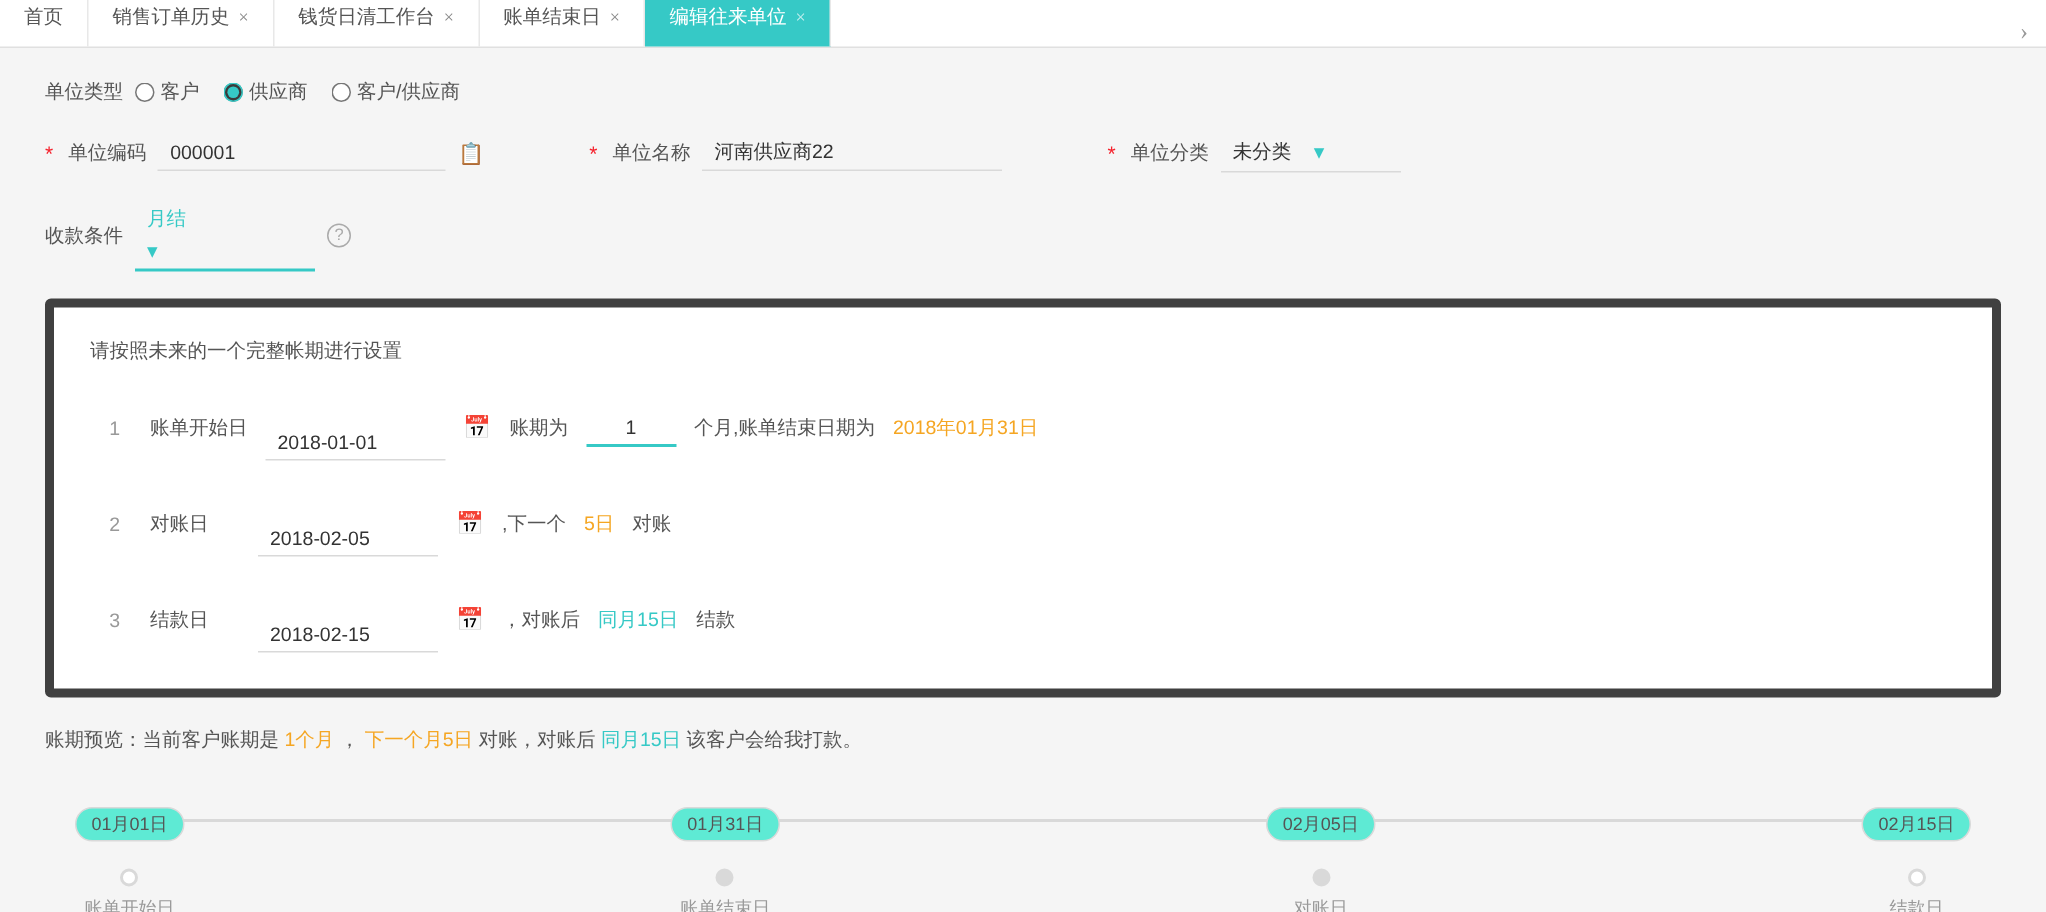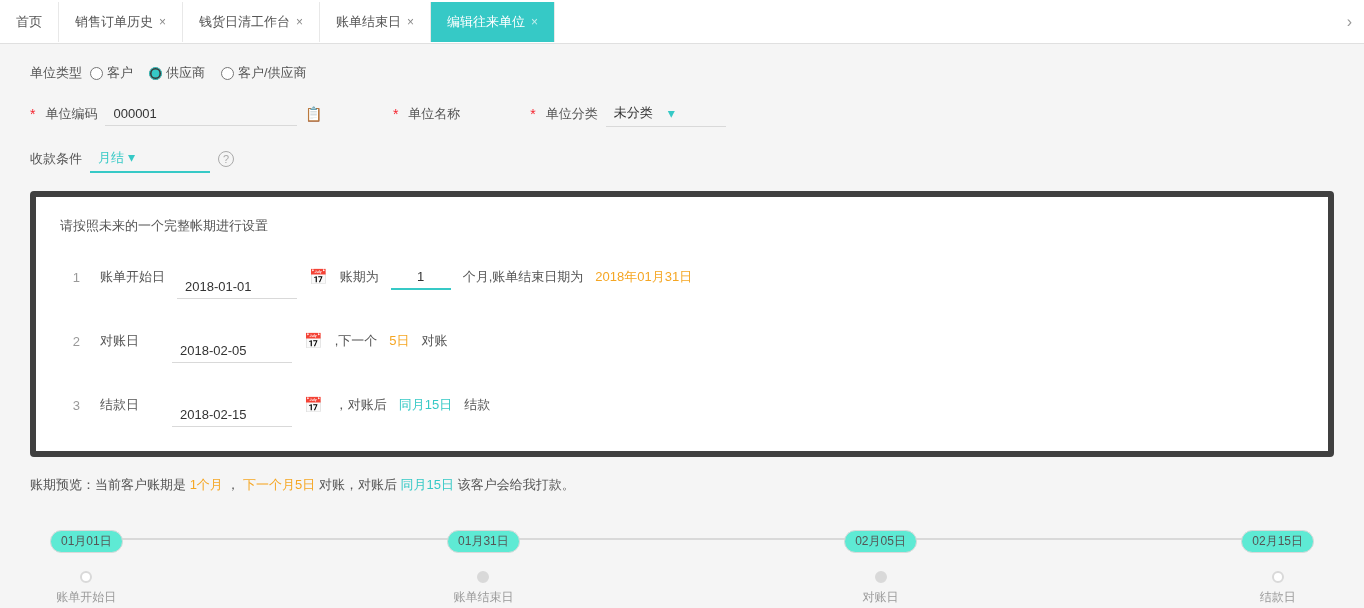--- a/index.html
+++ b/index.html
@@ -1,25 +1,26 @@
 <!DOCTYPE html>
 <html><head>
   <meta charset="utf-8">
   <style>
     * { box-sizing: border-box; margin: 0; padding: 0; }
     body { font-family: -apple-system, BlinkMacSystemFont, "Segoe UI", "PingFang SC", "Microsoft YaHei", sans-serif; font-size: 14px; color: #333; background: #f5f5f5; }
 
     
     .tab-bar {
       display: flex;
-      align-items: center;
+      align-items: flex-end;
       background: #fff;
       border-bottom: 1px solid #e0e0e0;
-      height: 44px;
+      height: 32px;
       padding-left: 0;
+      font-family: Liberation Serif, serif;
     }
     .tab {
       display: flex;
       align-items: center;
       padding: 0 16px;
       height: 40px;
       font-size: 13px;
       color: #555;
       cursor: pointer;
       border-right: 1px solid #e8e8e8;
@@ -122,20 +123,21 @@
     }
     .select-wrapper span { flex: 1; font-size: 13px; }
 
     .payment-select {
       display: flex;
       border-bottom: 2px solid #36c9c6;
       padding: 4px 8px;
       min-width: 120px;
       cursor: pointer;
       gap: 4px;
+      flex-direction: column;
     }
     .payment-select span { color: #36c9c6; font-size: 13px; }
 
     .help-icon {
       width: 16px;
       height: 16px;
       border: 1px solid #aaa;
       border-radius: 50%;
       display: inline-flex;
       align-items: center;
@@ -332,20 +334,21 @@
     <div class="form-row">
       <div class="form-field">
         <span class="required-star">*</span>
         <label>单位编码</label>
         <input type="text" class="form-input" value="000001" style="">
         <span class="copy-icon">📋</span>
       </div>
       <div class="form-field" style="margin-left:40px;">
         <span class="required-star">*</span>
         <label>单位名称</label>
+        <input type="text" class="unit-name-input" value="河南供应商22" style="">
       </div>
       <div class="form-field" style="margin-left:40px;">
         <span class="required-star">*</span>
         <label>单位分类</label>
         <div class="select-wrapper">
           <span>未分类</span>
           <span style="color:#36c9c6;font-size:14px;">▾</span>
         </div>
       </div>
     </div>

